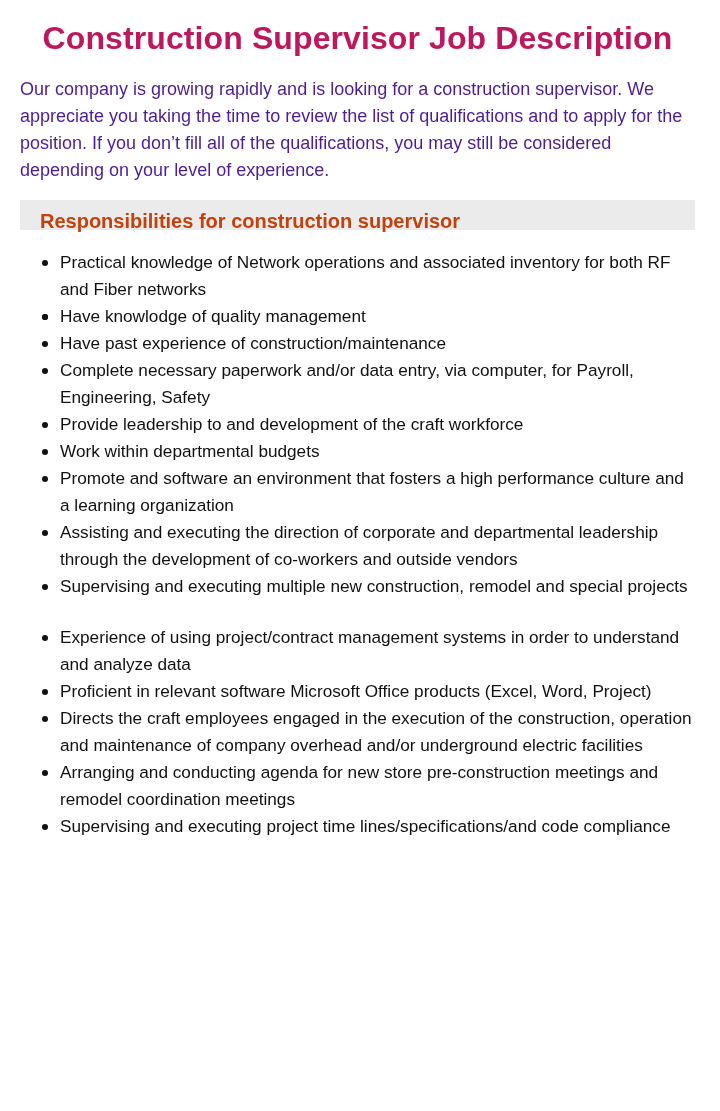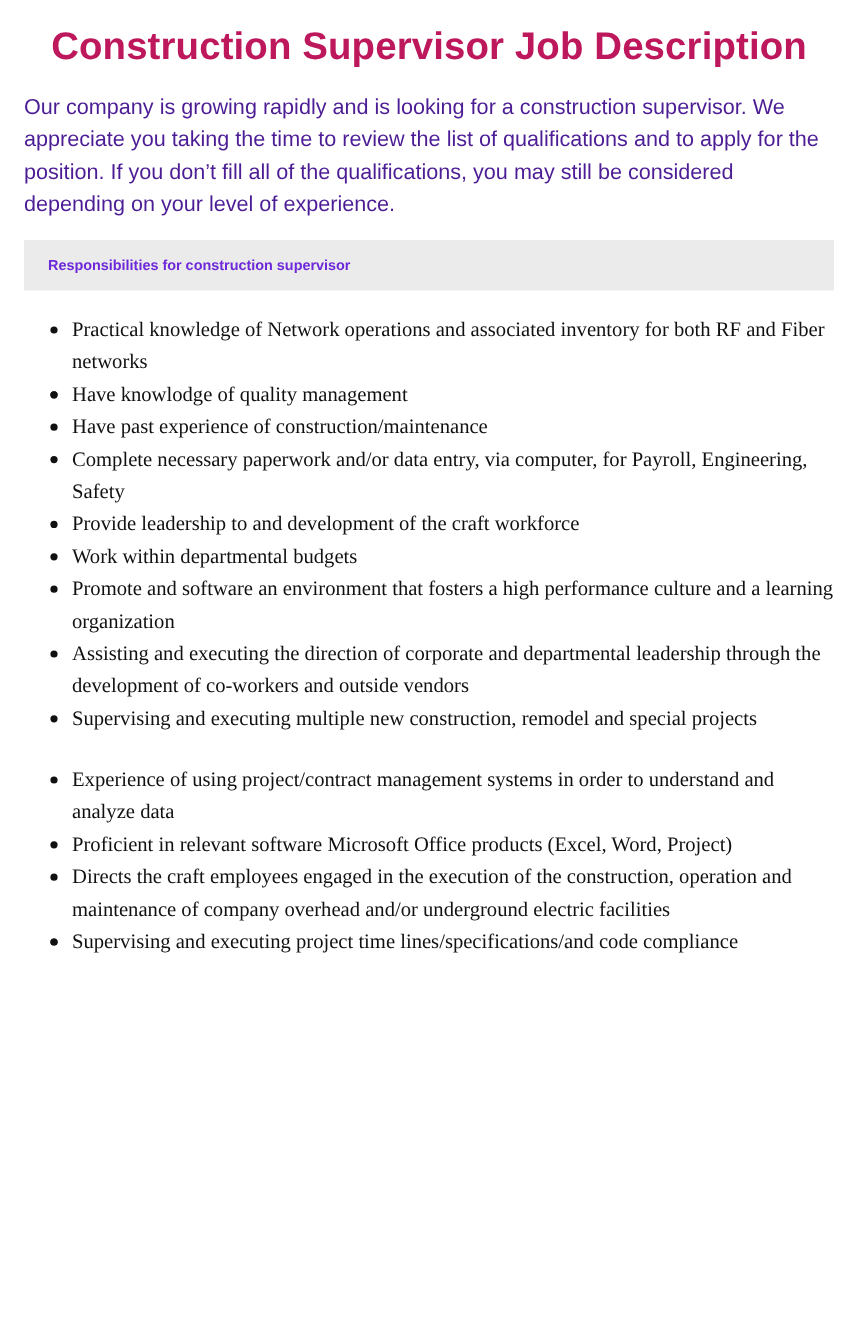--- a/index.html
+++ b/index.html
@@ -33,34 +33,33 @@
     }
     .intro {
       margin: 17px 0 0 0;
       font-size: 18px;
       line-height: 27px;
       color: #4c1d95;
     }
     .section-header {
       margin-top: 16px;
       background: #ebebeb;
-      height: 42px;
+      height: 30px;
       line-height: 42px;
       padding-left: 20px;
-      font-size: 12px;
+      font-size: 20px;
       font-weight: bold;
-      color: #6d28d9;
+      color: #c2410c;
       width: 675px;
       box-sizing: border-box;
     }
     .list {
       list-style: none;
       margin: 19px 0 0 0;
       padding: 0;
-      font-family: Liberation Serif, serif;
     }
     .list-item {
       position: relative;
       padding-left: 40px;
       font-size: 17.2px;
       line-height: 27px;
       color: #111111;
     }
     .bullet {
       position: absolute;
@@ -95,16 +94,16 @@
     <li class="list-item"><span class="bullet"></span><span>Assisting and executing the direction of corporate and departmental leadership through the development of co-workers and outside vendors</span></li>
     <li class="list-item"><span class="bullet"></span><span>Supervising and executing multiple new construction, remodel and special projects</span></li>
   </ul>
 
   <div class="section-gap"></div>
 
   <ul class="list">
     <li class="list-item"><span class="bullet"></span><span>Experience of using project/contract management systems in order to understand and analyze data</span></li>
     <li class="list-item"><span class="bullet"></span><span>Proficient in relevant software Microsoft Office products (Excel, Word, Project)</span></li>
     <li class="list-item"><span class="bullet"></span><span>Directs the craft employees engaged in the execution of the construction, operation and maintenance of company overhead and/or underground electric facilities</span></li>
-    <li class="list-item"><span class="bullet"></span></li>
+    <li class="list-item"><span class="bullet"></span><span>Arranging and conducting agenda for new store pre-construction meetings and remodel coordination meetings</span></li>
     <li class="list-item"><span class="bullet"></span><span>Supervising and executing project time lines/specifications/and code compliance</span></li>
   </ul>
 </div>
 
 </body></html>

